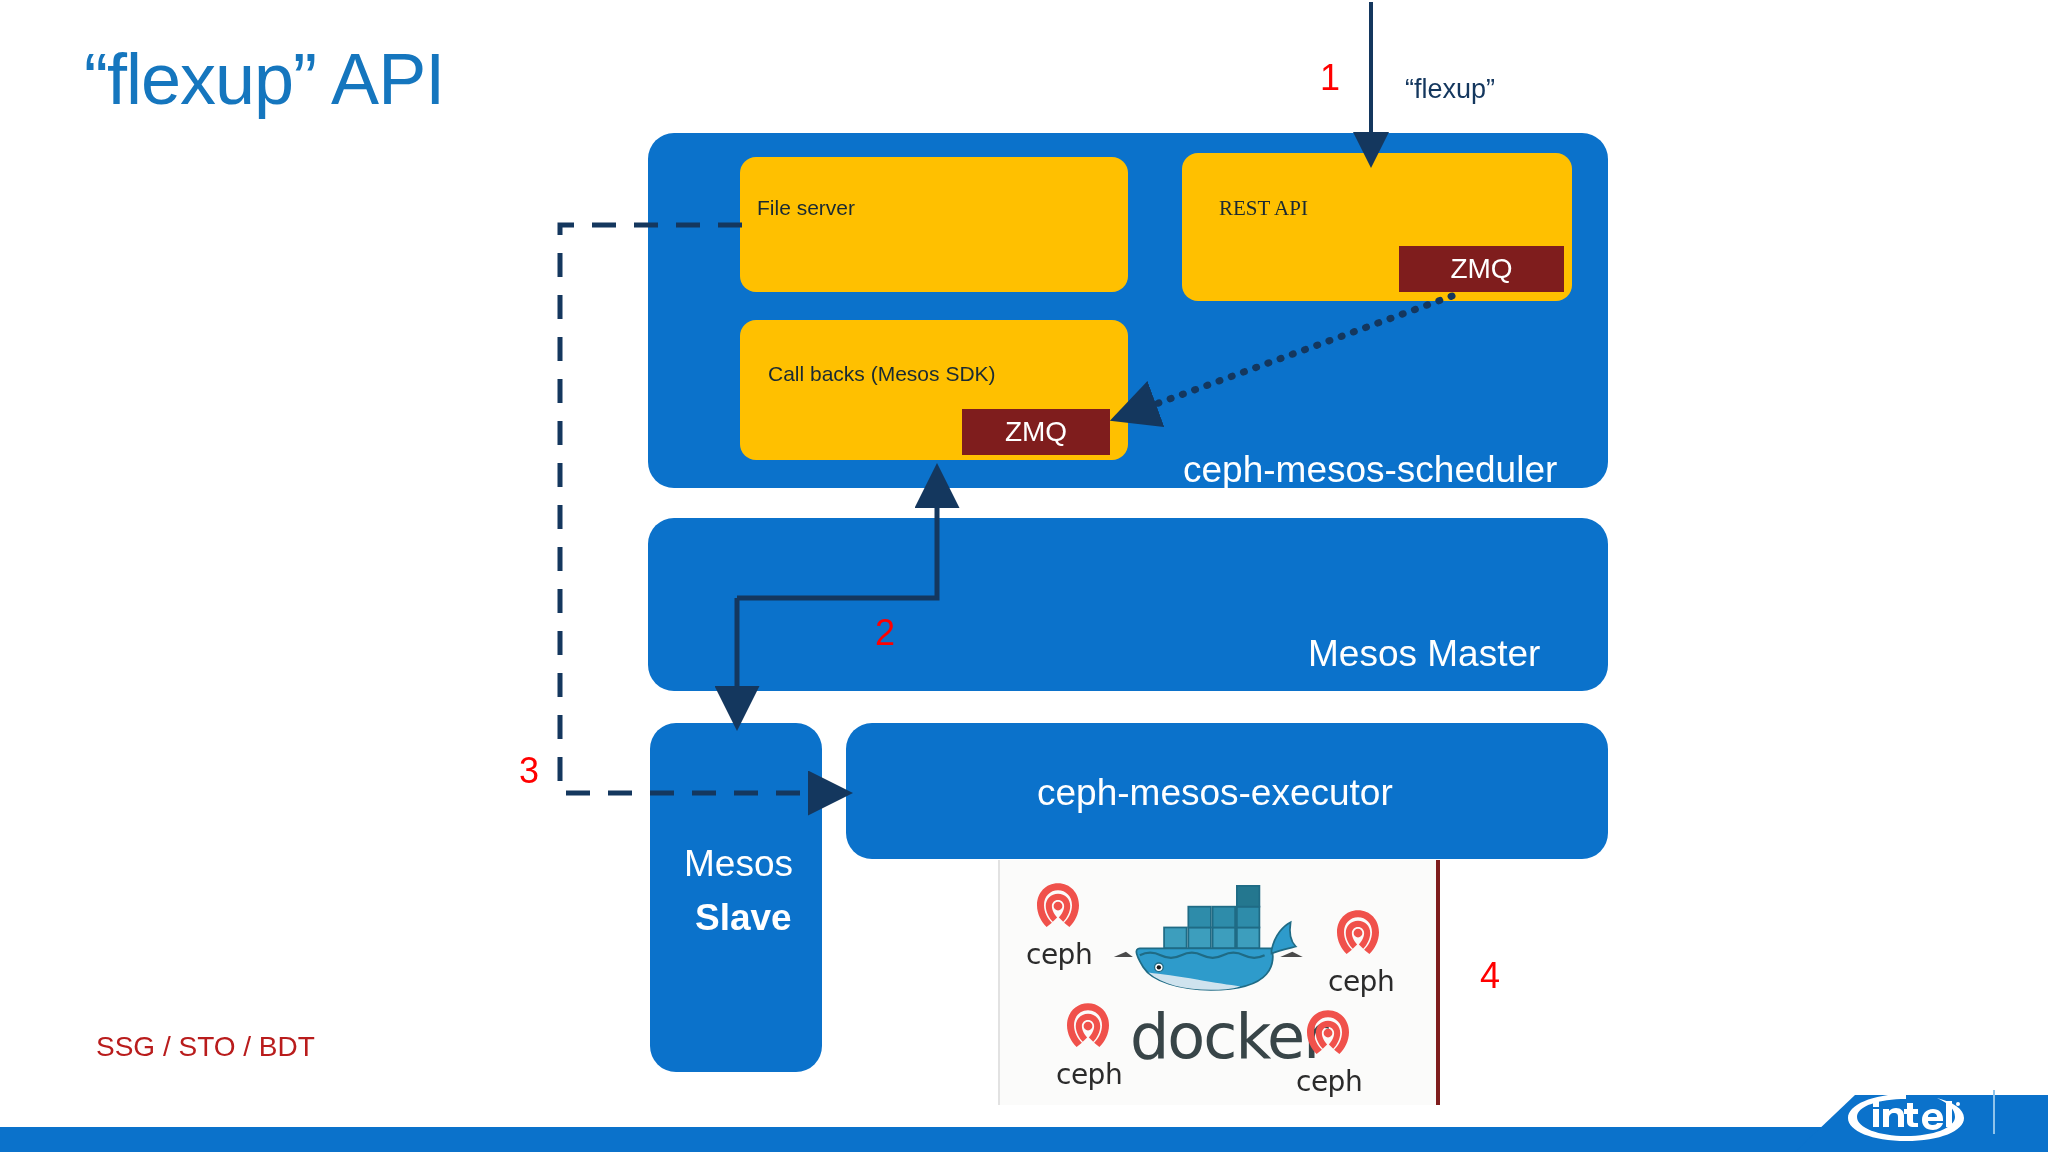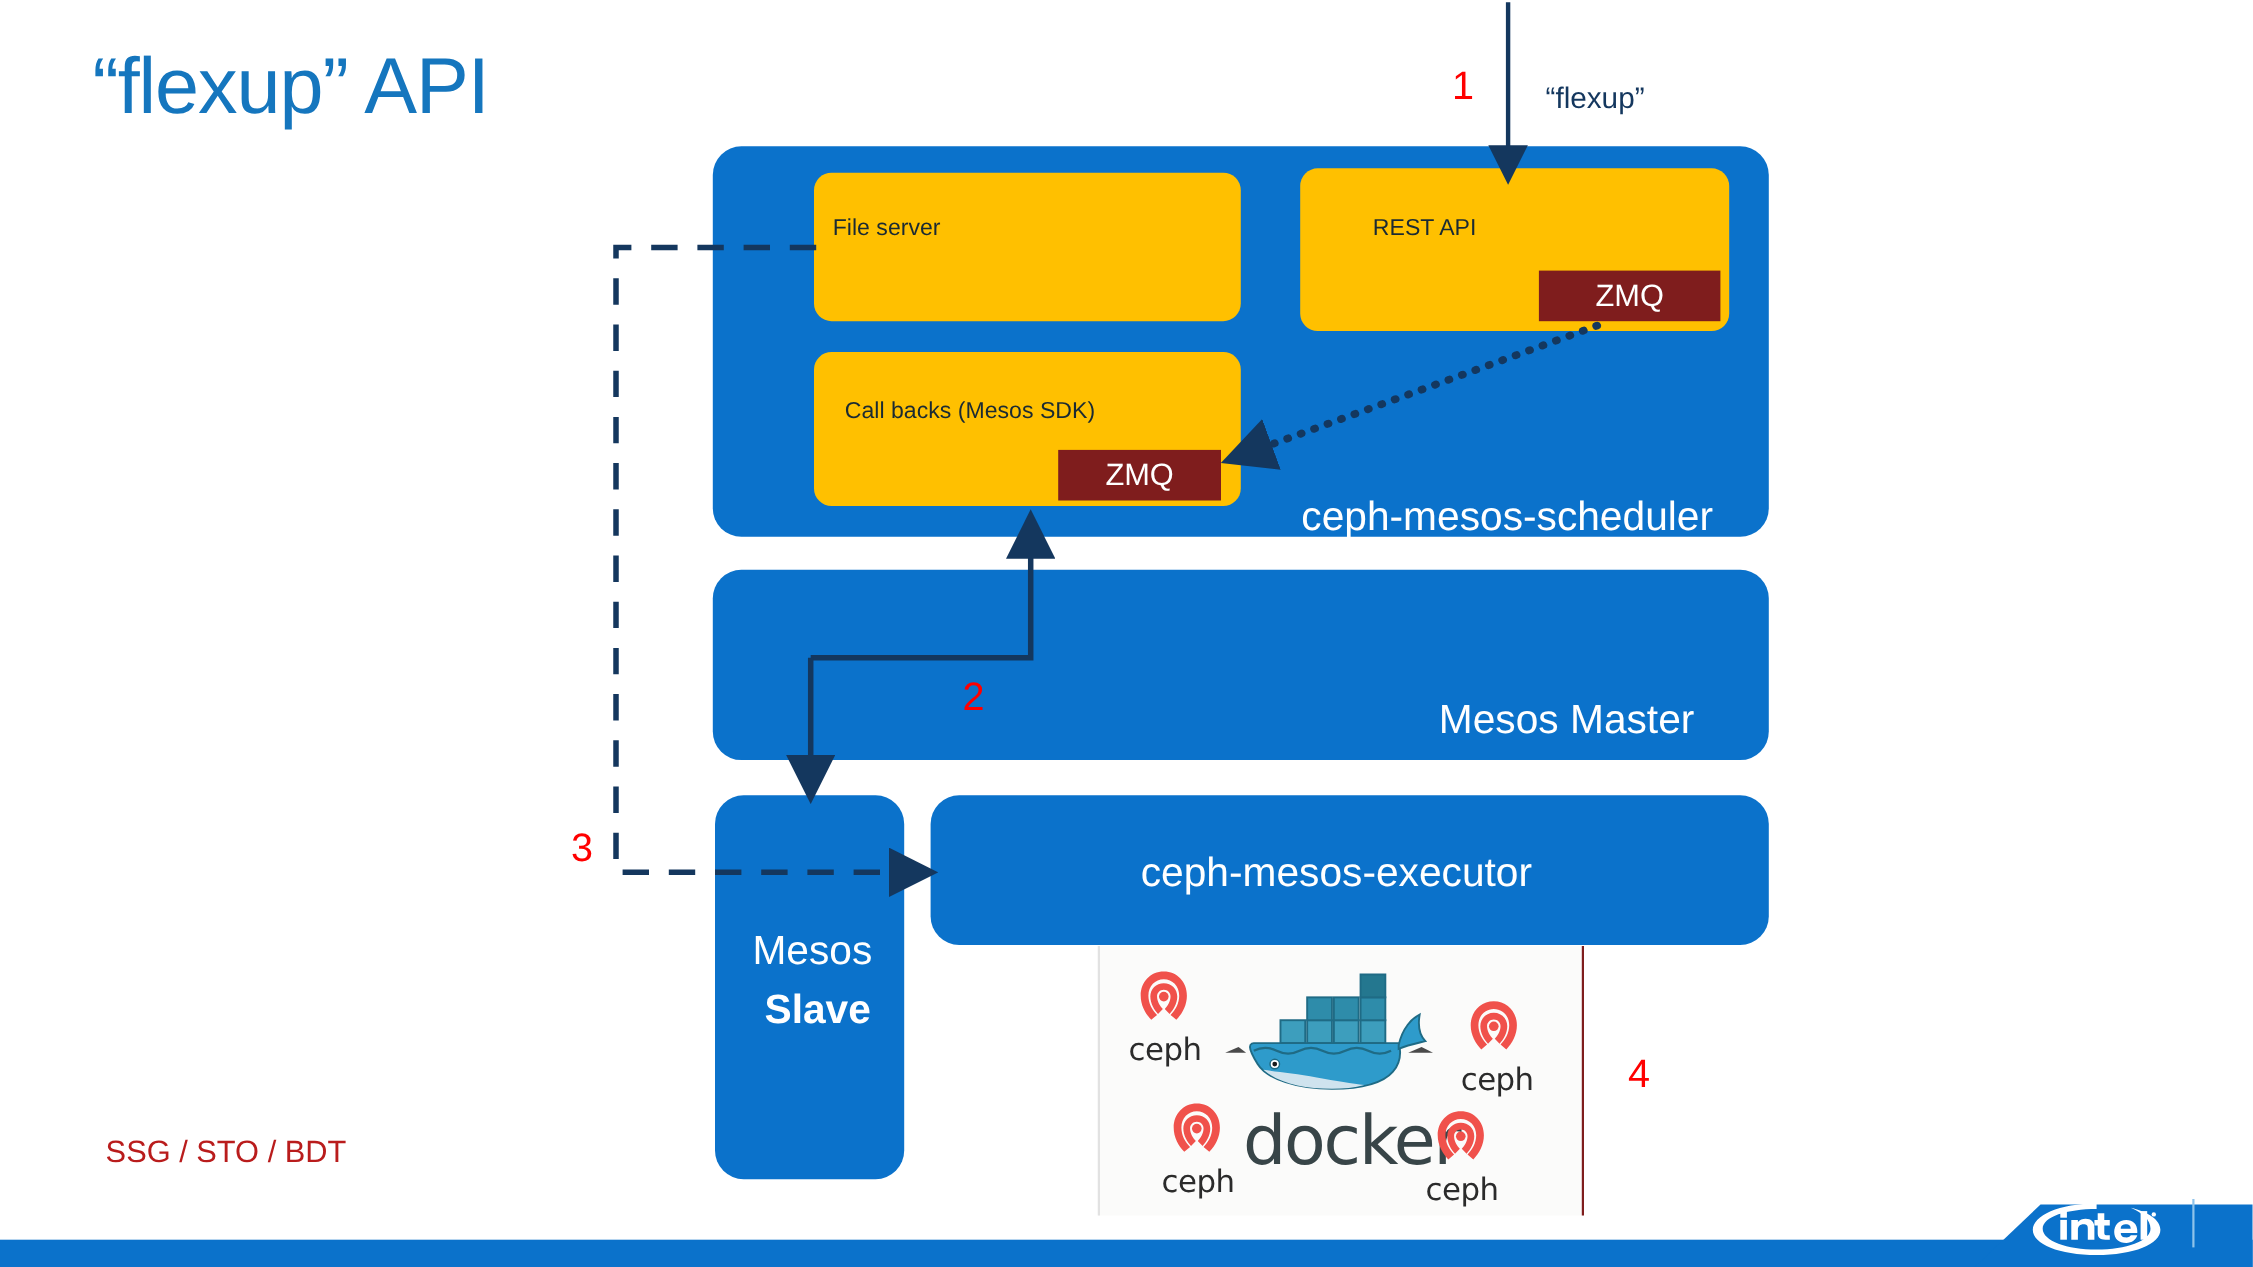--- a/index.html
+++ b/index.html
@@ -49,21 +49,21 @@
 
   
   #connectors {
     position: absolute; left: 0; top: 0; width: 2048px; height: 1152px;
     pointer-events: none;
   }
 
   
   #docker-panel {
     position: absolute; left: 998px; top: 860px; width: 442px; height: 245px;
-    background: #FBFBFA; border-left: 2px solid #E2E2E2; border-right: 2px solid #7f1d1d;
+    background: #FBFBFA; border-left: 2px solid #E2E2E2; border-right: 4px solid #7f1d1d;
   }
   .ceph-logo { position: absolute; width: 56px; height: 56px; }
   .ceph-word {
     position: absolute; font-size: 28px; color: #2B2B2B;
     font-family: "DejaVu Sans", sans-serif; letter-spacing: -0.5px;
   }
   #docker-word {
     position: absolute; font-size: 62px; color: #384548;
     font-family: "DejaVu Sans", sans-serif; letter-spacing: -2px;
   }
@@ -96,21 +96,21 @@
 
   <div id="title">“flexup” API</div>
 
   <div class="blue-box" style="left:648px; top:133px; width:960px; height:355px;"></div>
   <div class="box-label-white" style="left:1183px; top:425px;margin-top:24px;">ceph-mesos-scheduler</div>
 
   <div class="yellow-box" style="left:740px; top:157px; width:388px; height:135px;"></div>
   <div class="box-label-dark" style="left:757px; top:196px;">File server</div>
 
   <div class="yellow-box" style="left:1182px; top:153px; width:390px; height:148px;"></div>
-  <div class="box-label-dark" style="left:1248px; top:196px;">REST API</div>
+  <div class="box-label-dark" style="left:1219px; top:196px;font-family:Liberation Serif, serif;">REST API</div>
   <div class="zmq" style="left:1399px; top:246px; width:165px; height:46px;">ZMQ</div>
 
   <div class="yellow-box" style="left:740px; top:320px; width:388px; height:140px;"></div>
   <div class="box-label-dark" style="left:768px; top:362px;">Call backs (Mesos SDK)</div>
   <div class="zmq" style="left:962px; top:409px; width:148px; height:46px;">ZMQ</div>
 
   <div class="blue-box" style="left:648px; top:518px; width:960px; height:173px;"></div>
   <div class="box-label-white" style="left:1308px; top:633px;">Mesos Master</div>
 
   <div class="blue-box" style="left:650px; top:723px; width:172px; height:349px;"></div>

